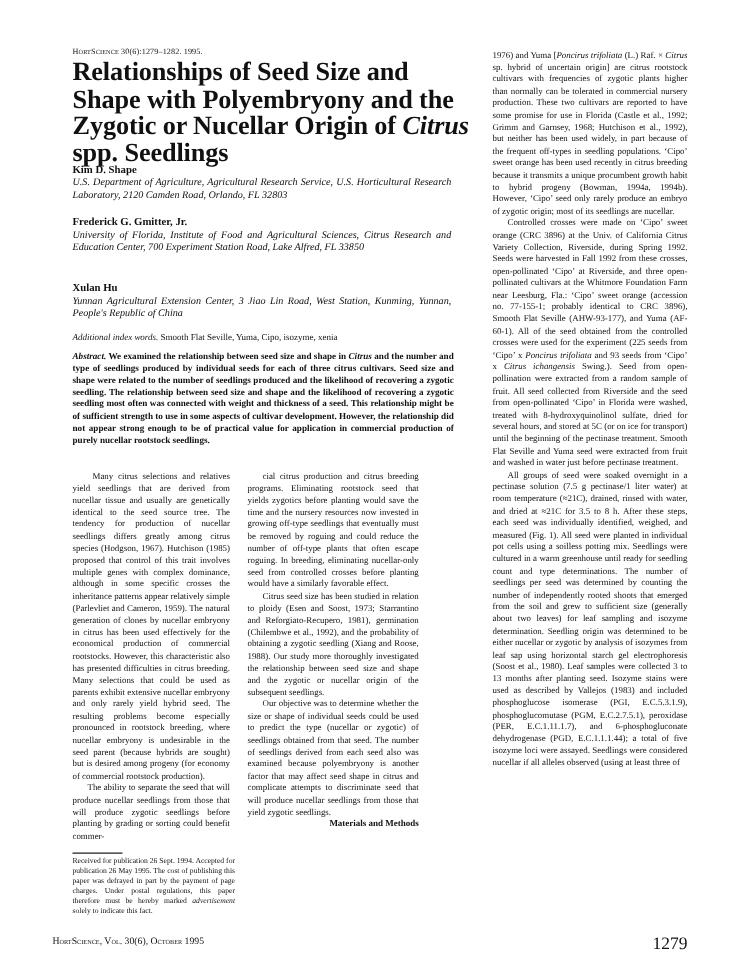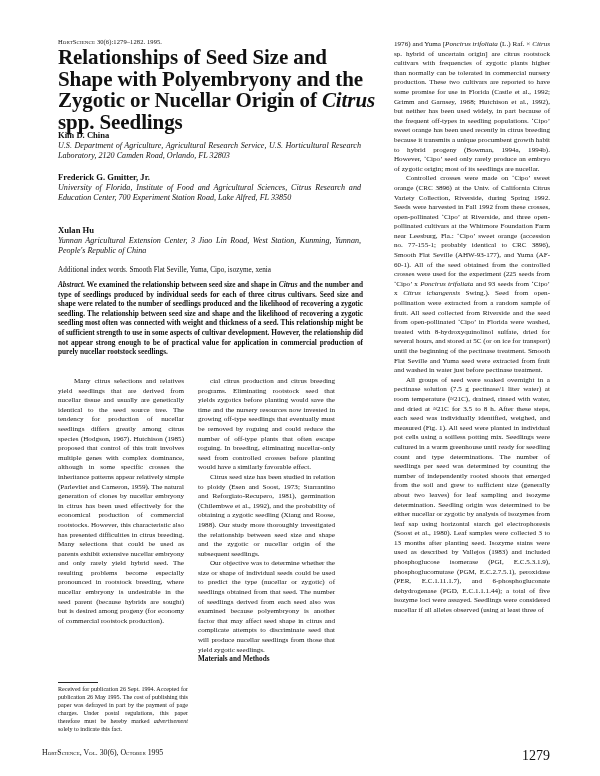--- a/index.html
+++ b/index.html
@@ -7,59 +7,60 @@
          font-family: "Liberation Serif", "DejaVu Serif", serif; color: #111; }
   .abs { position: absolute; }
   .journal-ref { left: 58px; top: 38px; font-size: 6.5px; letter-spacing: 0.1px; }
   .sc { font-variant: small-caps; }
   .title { left: 58px; top: 47px; width: 320px; font-size: 21px; font-weight: bold;
            line-height: 21.5px; letter-spacing: -0.1px; }
   .title i { font-style: italic; }
   .author { left: 58px; font-size: 8.6px; font-weight: bold; }
   .affil { left: 58px; width: 303px; font-size: 8.1px; font-style: italic; line-height: 10.3px; text-align: justify; }
   .index-words { left: 58px; top: 266px; width: 540px; font-size: 7.2px; }
-  .index-words .lbl { }
+  .index-words .lbl { font-style: italic; }
   .abstract { left: 58px; top: 280px; width: 305px; font-size: 7.3px; font-weight: bold;
               line-height: 9.6px; text-align: justify; }
   .abstract .lbl { font-style: italic; }
   .col { font-size: 7.1px; line-height: 9.6px; text-align: justify; }
   .col p { margin: 0; text-indent: 12px; }
   .col1 { left: 58px; top: 377px; width: 126px; }
   .col2 { left: 198px; top: 377px; width: 137px; }
   .col3 { left: 394px; top: 40px; width: 156px; }
   .col1 p:first-child { text-indent: 16px; }
-  .section-head { text-align: left; font-weight: bold; font-size: 7.2px; margin: 12px 0 8px 0; text-indent: 0 !important; }
+  .section-head { text-align: right; font-weight: bold; font-size: 7.2px; margin: 12px 0 8px 0; text-indent: 0 !important; }
   .footnote-rule { left: 58px; top: 682px; width: 40px; height: 1px; background: #222; }
   .footnote { left: 58px; top: 685px; width: 130px; font-size: 6.1px; line-height: 8.1px; text-align: justify; }
   .footnote i { font-style: italic; }
   .footer-left { left: 42px; top: 748px; font-size: 7.8px; }
   .footer-right { left: 520px; top: 748px; width: 30px; text-align: right; font-size: 14px; }
 </style>
 </head>
 <body>
 
 <div class="abs journal-ref sc">HortScience 30(6):1279–1282. 1995.</div>
 
 <div class="abs title"><span>Relationships of Seed Size and Shape with Polyembryony and the Zygotic or Nucellar Origin of </span><i>Citrus</i><span> spp. Seedlings</span></div>
 
-<div class="abs author" style="top:130px">Kim D. China</div>
+<div class="abs author" style="top:130px">Kim D. Shape</div>
 <div class="abs affil" style="top:141px">U.S. Department of Agriculture, Agricultural Research Service, U.S. Horticultural Research Laboratory, 2120 Camden Road, Orlando, FL 32803</div>
 
 <div class="abs author" style="top:172px">Frederick G. Gmitter, Jr.</div>
 <div class="abs affil" style="top:183px">University of Florida, Institute of Food and Agricultural Sciences, Citrus Research and Education Center, 700 Experiment Station Road, Lake Alfred, FL 33850</div>
 
 <div class="abs author" style="top:225px">Xulan Hu</div>
 <div class="abs affil" style="top:236px">Yunnan Agricultural Extension Center, 3 Jiao Lin Road, West Station, Kunming, Yunnan, People's Republic of China</div>
 
 <div class="abs index-words"><span class="lbl">Additional index words.</span><span> Smooth Flat Seville, Yuma, Cipo, isozyme, xenia</span></div>
 
 <div class="abs abstract"><span class="lbl">Abstract.</span><span> We examined the relationship between seed size and shape in </span><i>Citrus</i><span> and the number and type of seedlings produced by individual seeds for each of three citrus cultivars. Seed size and shape were related to the number of seedlings produced and the likelihood of recovering a zygotic seedling. The relationship between seed size and shape and the likelihood of recovering a zygotic seedling most often was connected with weight and thickness of a seed. This relationship might be of sufficient strength to use in some aspects of cultivar development. However, the relationship did not appear strong enough to be of practical value for application in commercial production of purely nucellar rootstock seedlings.</span></div>
 
 <div class="abs col col1">
   <p>Many citrus selections and relatives yield seedlings that are derived from nucellar tissue and usually are genetically identical to the seed source tree. The tendency for production of nucellar seedlings differs greatly among citrus species (Hodgson, 1967). Hutchison (1985) proposed that control of this trait involves multiple genes with complex dominance, although in some specific crosses the inheritance patterns appear relatively simple (Parlevliet and Cameron, 1959). The natural generation of clones by nucellar embryony in citrus has been used effectively for the economical production of commercial rootstocks. However, this characteristic also has presented difficulties in citrus breeding. Many selections that could be used as parents exhibit extensive nucellar embryony and only rarely yield hybrid seed. The resulting problems become especially pronounced in rootstock breeding, where nucellar embryony is undesirable in the seed parent (because hybrids are sought) but is desired among progeny (for economy of commercial rootstock production).</p>
+  <p>The ability to separate the seed that will produce nucellar seedlings from those that will produce zygotic seedlings before planting by grading or sorting could benefit commer-</p>
 </div>
 
 <div class="abs col col2">
   <p>cial citrus production and citrus breeding programs. Eliminating rootstock seed that yields zygotics before planting would save the time and the nursery resources now invested in growing off-type seedlings that eventually must be removed by roguing and could reduce the number of off-type plants that often escape roguing. In breeding, eliminating nucellar-only seed from controlled crosses before planting would have a similarly favorable effect.</p>
   <p>Citrus seed size has been studied in relation to ploidy (Esen and Soost, 1973; Starrantino and Reforgiato-Recupero, 1981), germination (Chilembwe et al., 1992), and the probability of obtaining a zygotic seedling (Xiang and Roose, 1988). Our study more thoroughly investigated the relationship between seed size and shape and the zygotic or nucellar origin of the subsequent seedlings.</p>
   <p>Our objective was to determine whether the size or shape of individual seeds could be used to predict the type (nucellar or zygotic) of seedlings obtained from that seed. The number of seedlings derived from each seed also was examined because polyembryony is another factor that may affect seed shape in citrus and complicate attempts to discriminate seed that will produce nucellar seedlings from those that yield zygotic seedlings.</p>
   <p class="section-head">Materials and Methods</p>
 </div>
 
 <div class="abs col col3">

